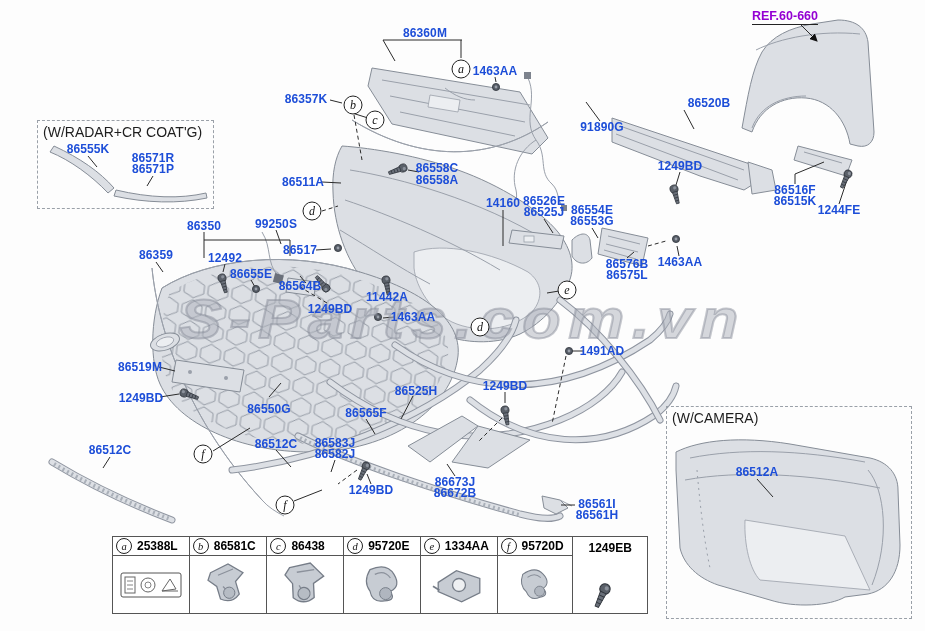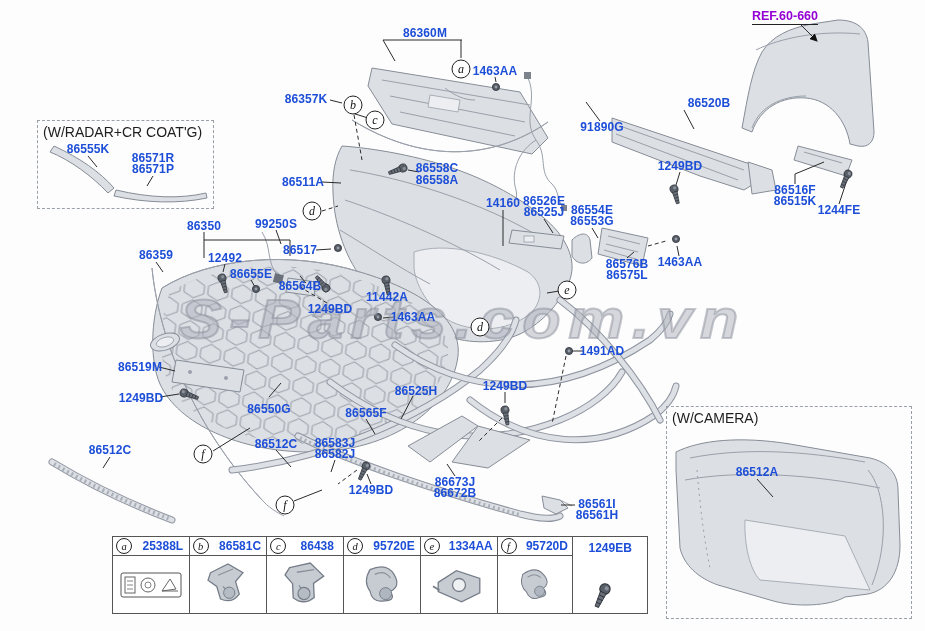--- a/index.html
+++ b/index.html
@@ -31,21 +31,21 @@
   
   #legend{position:absolute;left:112px;top:536px;width:536px;height:78px;display:flex;
       border:1px solid #555;box-sizing:border-box;background:#fff;z-index:6;}
   .lcell{border-right:1px solid #555;box-sizing:border-box;display:flex;flex-direction:column;}
   .lcell:last-child{border-right:none;}
   .lhead{height:19px;border-bottom:1px solid #555;display:flex;align-items:center;
       padding-left:3px;gap:5px;box-sizing:border-box;}
   .lcirc{width:14px;height:14px;border:1.2px solid #222;border-radius:50%;flex:0 0 auto;
       font:italic 400 10.5px "Liberation Serif",serif;color:#111;display:flex;
       align-items:center;justify-content:center;background:#fff;}
-  .lpart{color:#1d4ed8;font:700 12px "Liberation Sans",sans-serif;flex:1;text-align:center;}
+  .lpart{color:#000000;font:700 12px "Liberation Sans",sans-serif;flex:1;text-align:left;}
   .lbody{flex:1;display:flex;align-items:center;justify-content:center;position:relative;}
   .extra .lbody{flex-direction:column;justify-content:flex-start;padding-top:4px;gap:2px;}
 </style>
 </head>
 <body>
 
 <div id="stage">
 
   <svg id="art" width="925" height="631" viewBox="0 0 925 631">
     <defs>

